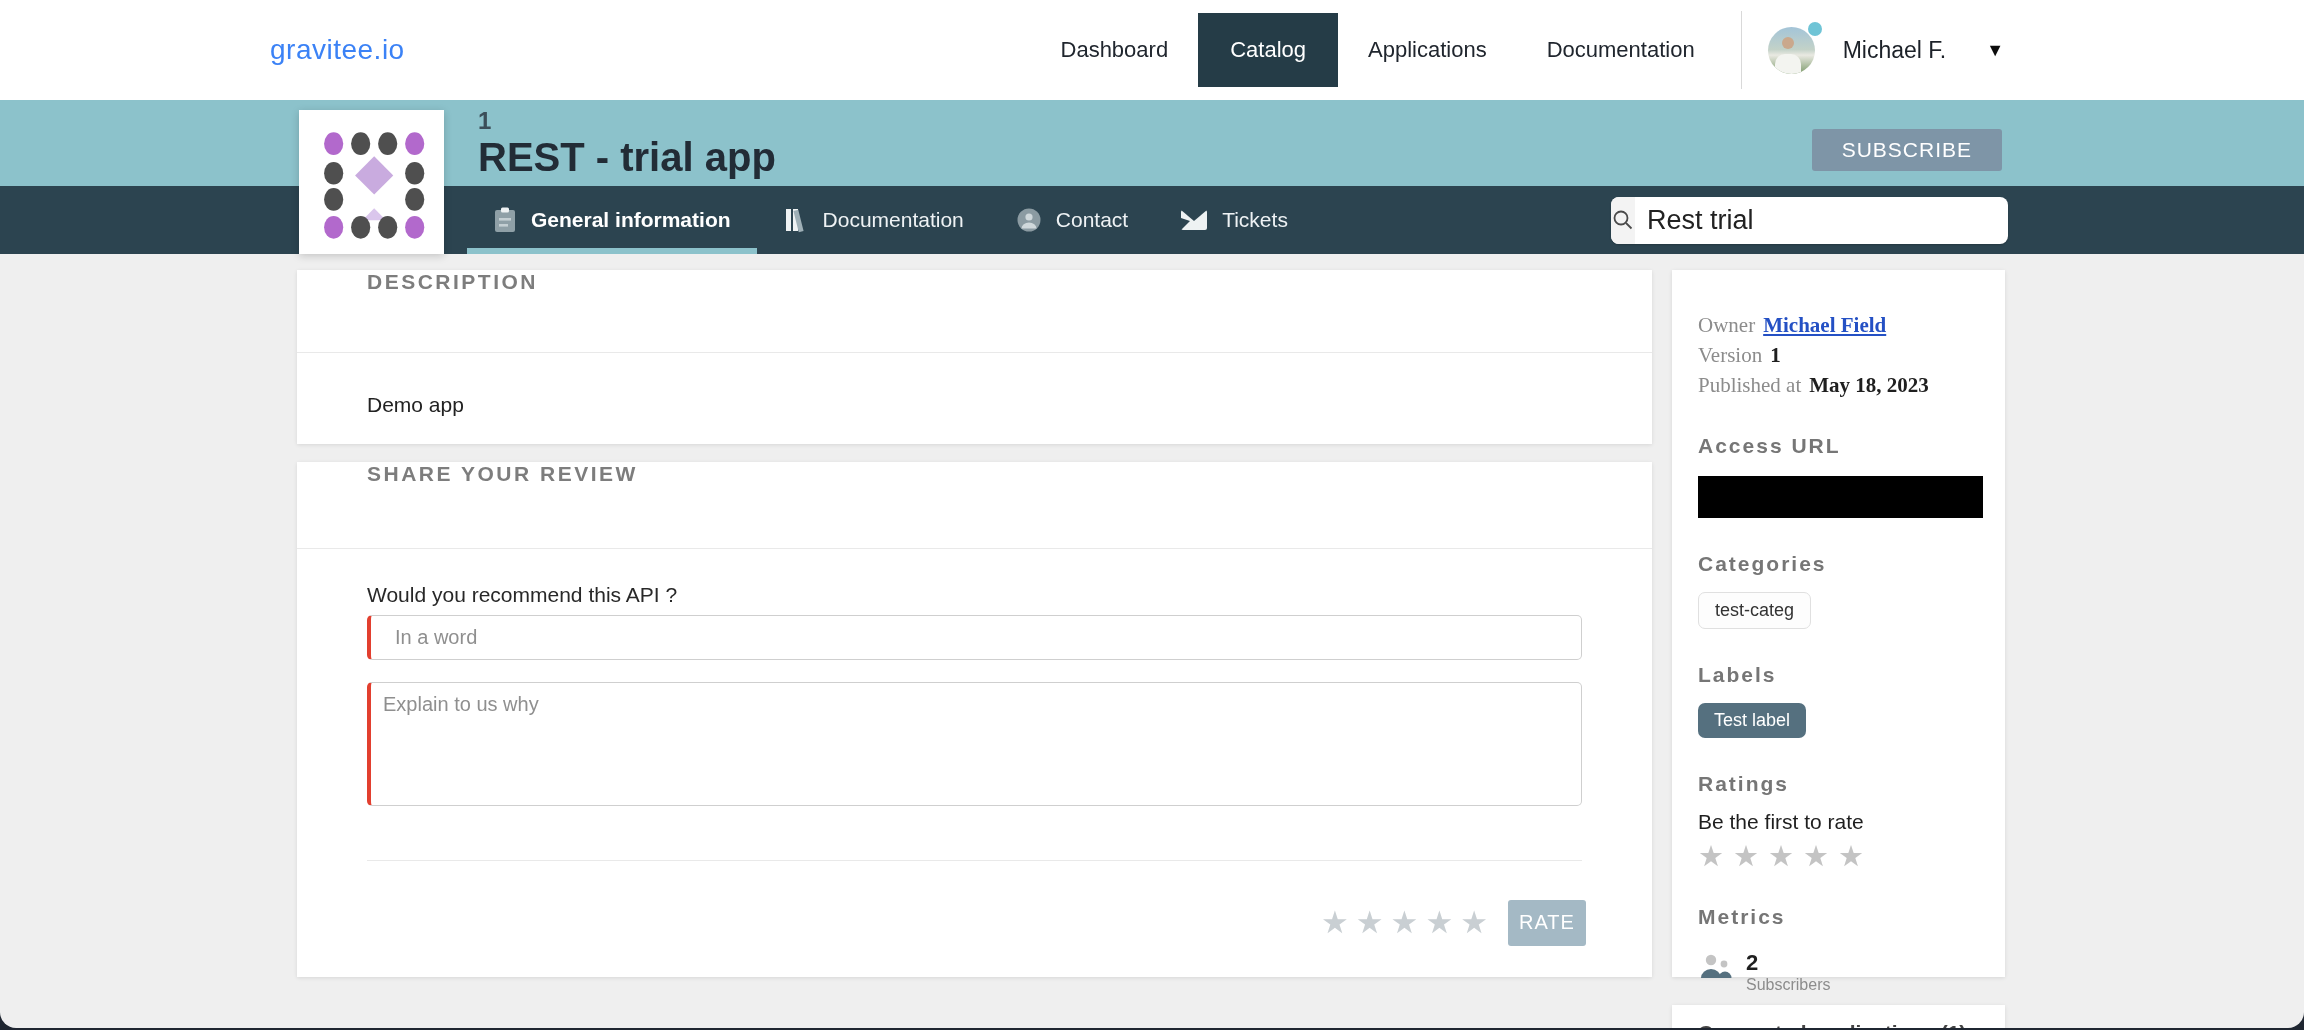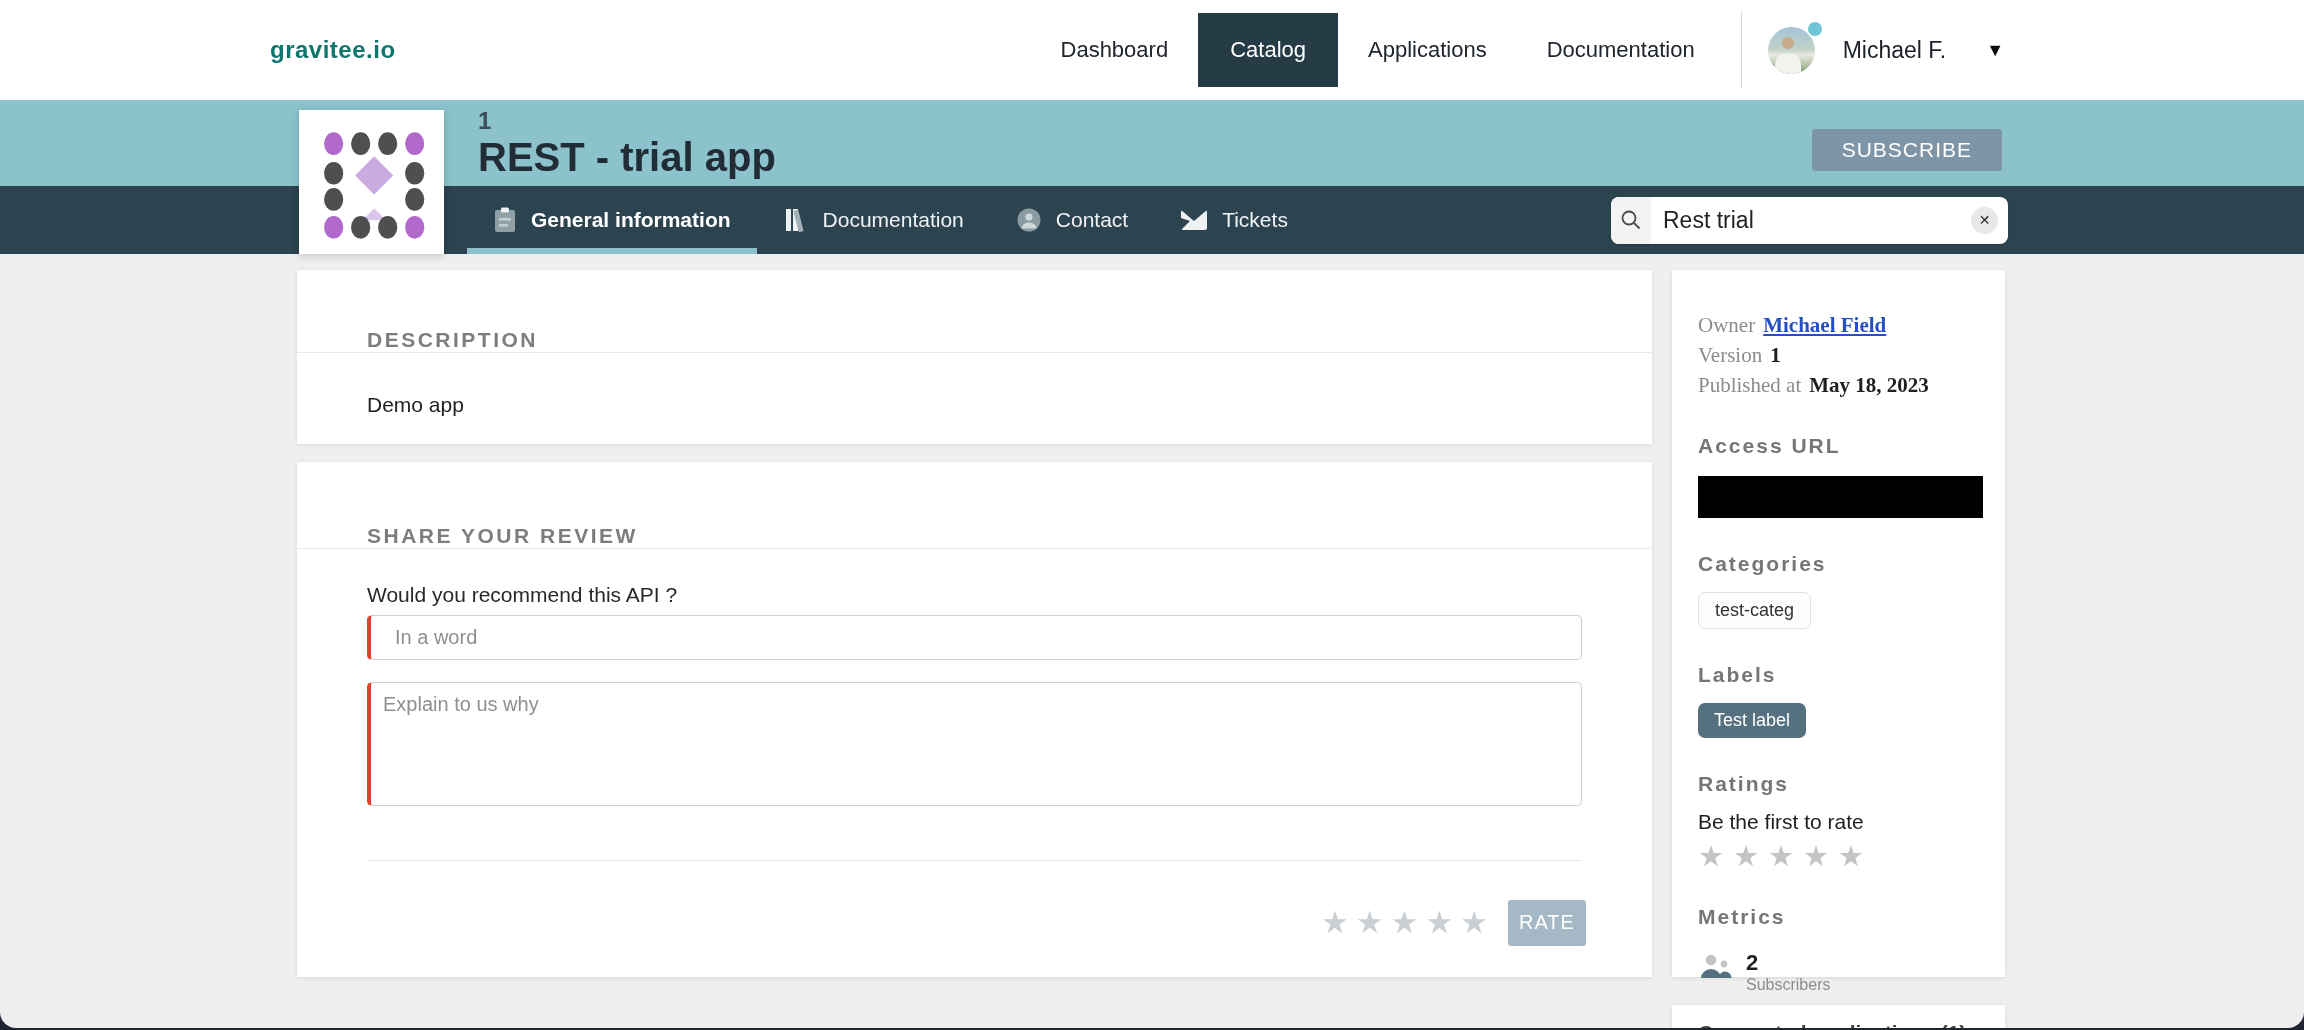--- a/index.html
+++ b/index.html
@@ -4,21 +4,21 @@
 <style>
   * { margin:0; padding:0; box-sizing:border-box; }
   html,body { width:2304px; height:1030px; }
   body { background:#1f2631; font-family:"Liberation Sans", sans-serif; position:relative; overflow:hidden; }
   .page { position:absolute; left:0; top:0; width:2304px; height:1028px; background:#efefef;
           border-radius:0 0 16px 16px; overflow:hidden; }
 
   
   .topnav { position:absolute; left:0; top:0; width:2304px; height:100px; background:#ffffff;
             display:flex; align-items:center; z-index:5; }
-  .brand { margin-left:270px; font-size:24px; color:#0f766e; letter-spacing:.5px; font-weight:700; }
+  .brand { margin-left:270px; font-size:28px; color:#3b82f6; letter-spacing:.5px; font-weight:400; }
   .nav { margin-left:auto; display:flex; align-items:center; margin-right:300px; height:100%; }
   .nav-item { font-size:22px; color:#20262e; padding:0 30px; height:100%; display:flex; align-items:center; cursor:pointer; }
   .nav-item.active { background:#253c47; color:#ffffff; height:74px; padding:0 32px; }
   .nav-divider { width:1px; height:78px; background:#d9d9d9; margin:0 26px 0 16px; }
   .user { display:flex; align-items:center; gap:28px; }
   .avatar-wrap { position:relative; width:47px; height:47px; }
   .avatar { width:47px; height:47px; border-radius:50%;
             background:linear-gradient(180deg,#a3c4d8 0%,#c3d2c8 48%,#e9e9e2 60%,#7c9a6a 100%);
             overflow:hidden; position:relative; }
   .avatar::after { content:""; position:absolute; left:7px; bottom:-4px; width:26px; height:24px;
@@ -46,30 +46,30 @@
             display:flex; align-items:center; z-index:2; }
   .tabs { display:flex; margin-left:467px; height:100%;text-align:right; }
   .tab { position:relative; display:flex; align-items:center; gap:14px; padding:0 26px; height:100%;
          color:#eef2f4; font-size:21px; cursor:pointer; }
   .tab.active { color:#ffffff; font-weight:600; }
   .tab.active::after { content:""; position:absolute; left:0; bottom:0; width:100%; height:6px; background:#8cc2cb; }
   .tab svg { display:block; }
   .searchbox { margin-left:auto; margin-right:296px; width:397px; height:47px; background:#ffffff;
                border-radius:8px; display:flex; align-items:center; overflow:hidden; box-shadow:0 1px 2px rgba(0,0,0,.2); }
   .search-icon-zone { width:46px; height:100%; background:#f3f3f3; display:flex; align-items:center; justify-content:center; }
-  .searchbox input { flex:1; border:none; outline:none; font-size:23px; color:#222; padding:0 12px;
+  .searchbox input { flex:1; border:none; outline:none; font-size:27px; color:#222; padding:0 12px;
                      font-family:inherit; background:transparent; }
   .clear-btn { width:27px; height:27px; border-radius:50%; background:#e8e8e8; color:#2b2b2b; font-size:14px;
                display:flex; align-items:center; justify-content:center; margin-right:10px; cursor:pointer; flex:none; }
 
   
   .card { position:absolute; background:#ffffff; box-shadow:0 1px 4px rgba(0,0,0,.10); }
   .card-desc { left:297px; top:270px; width:1355px; height:174px; }
   .card-review { left:297px; top:462px; width:1355px; height:515px; }
-  .card-head { display:flex; align-items:flex-end; padding:0 70px; border-bottom:1px solid #e9e9e9; }
+  .card-head { display:flex; align-items:flex-start; padding:0 70px; border-bottom:1px solid #e9e9e9; }
   .card-desc .card-head { height:83px; }
   .card-review .card-head { height:87px; }
   .section-heading { font-size:21px; font-weight:700; letter-spacing:2.5px; color:#7d7d7d; }
   .desc-body { padding:40px 70px; font-size:21px; color:#222222; }
 
   .review-form { padding:34px 70px 0 70px; }
   .review-question { font-size:21px; color:#282828; margin-bottom:8px; }
   .review-input { width:1215px; height:45px; border:1px solid #cfcfcf; border-left:4px solid #e23f2f;
                   border-radius:5px; font-size:20px; color:#222; padding:0 24px; font-family:inherit; outline:none; }
   .review-input::placeholder, .review-textarea::placeholder { color:#8f8f8f; }

